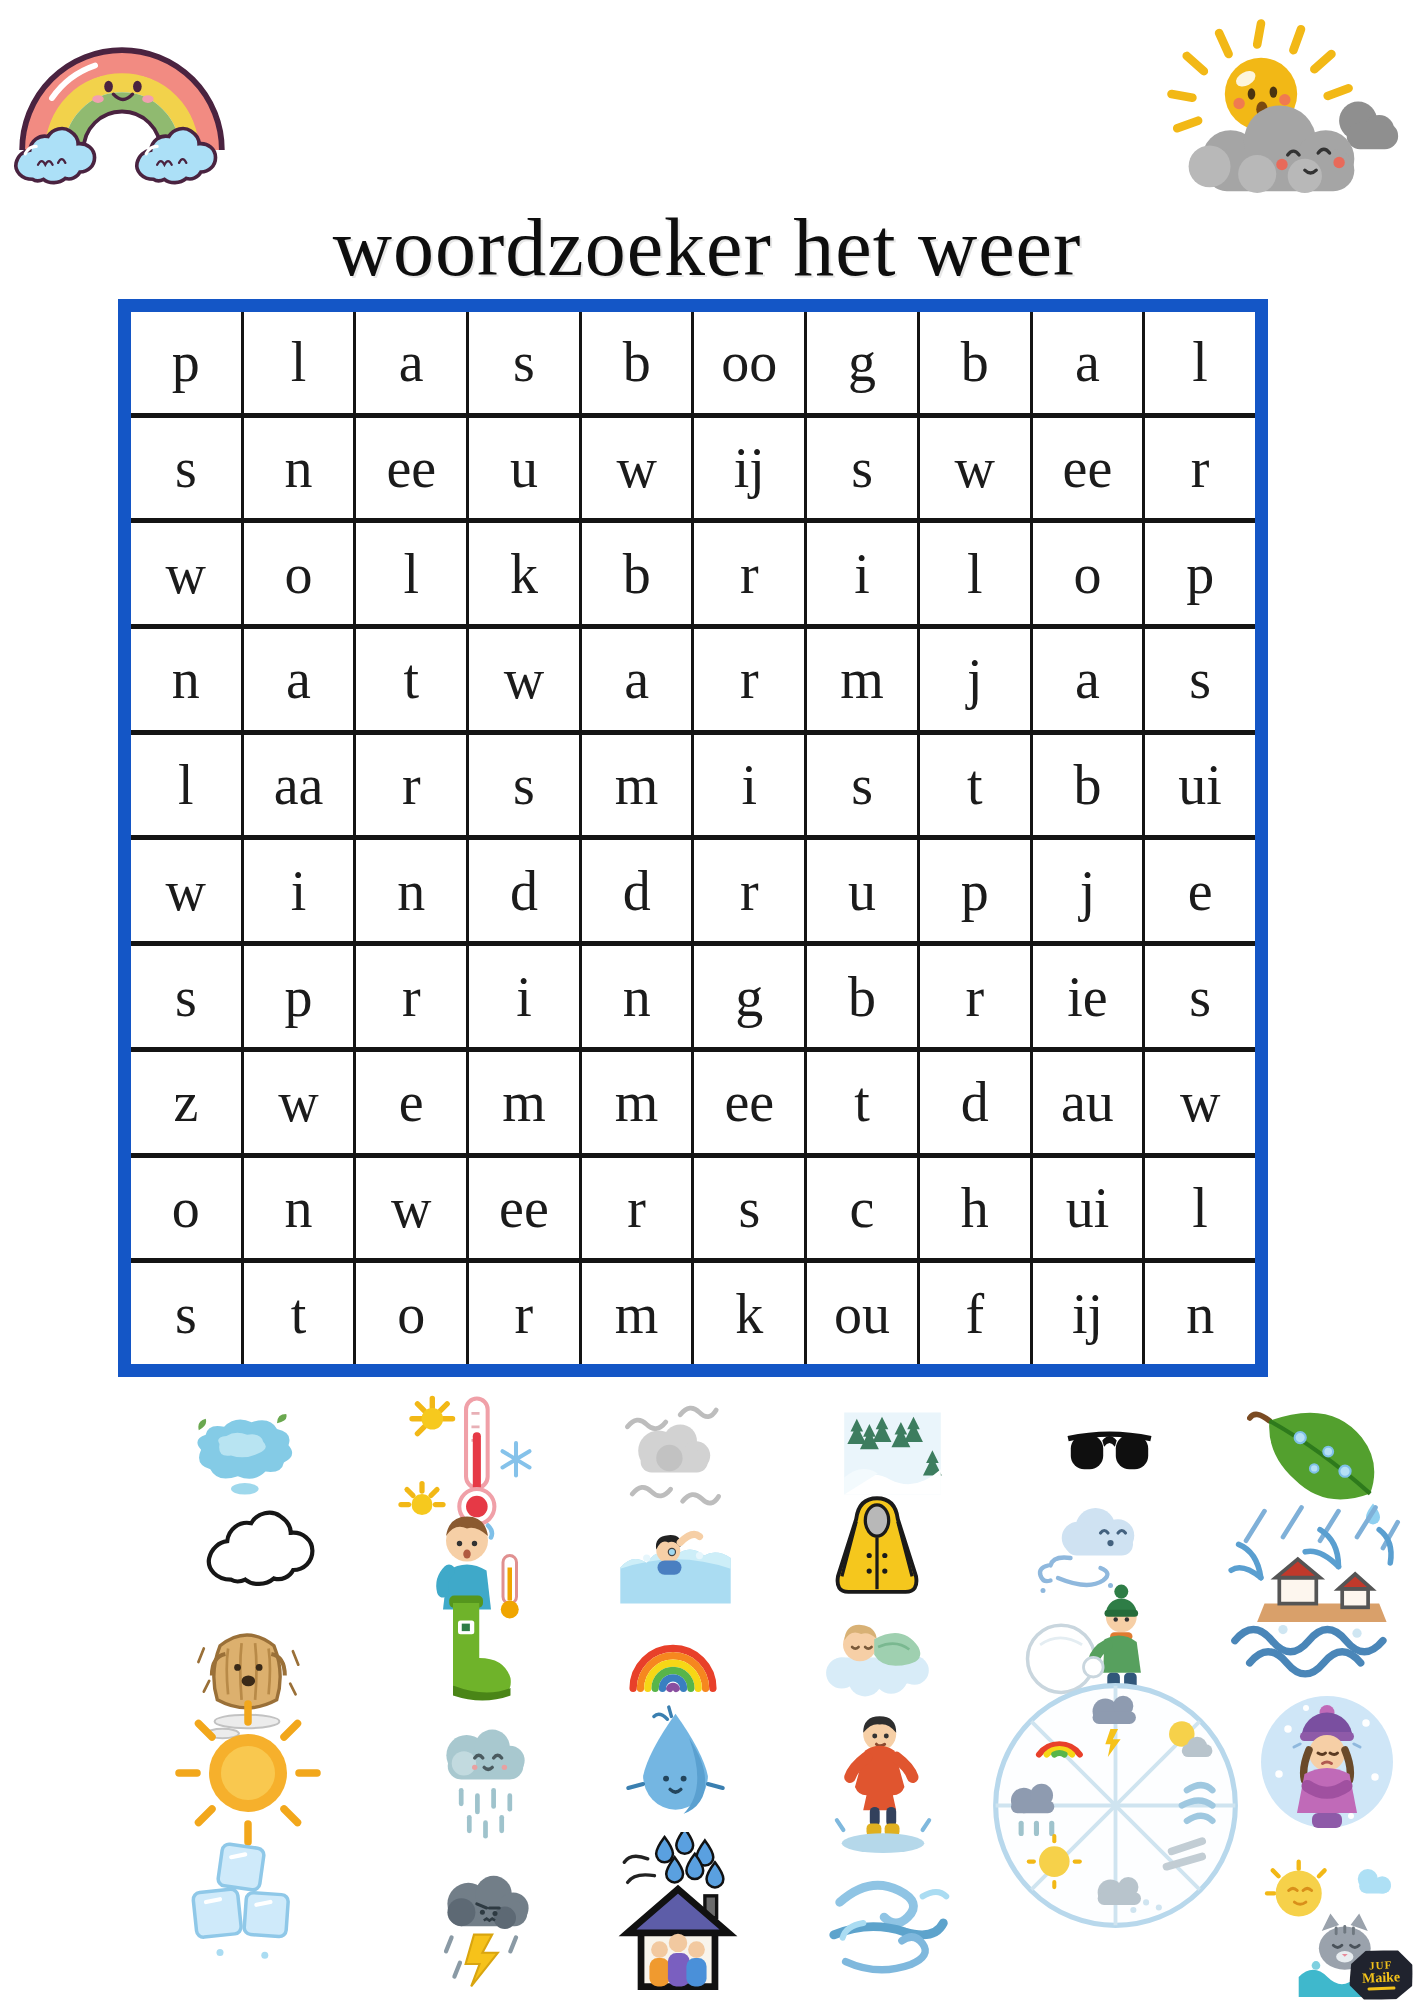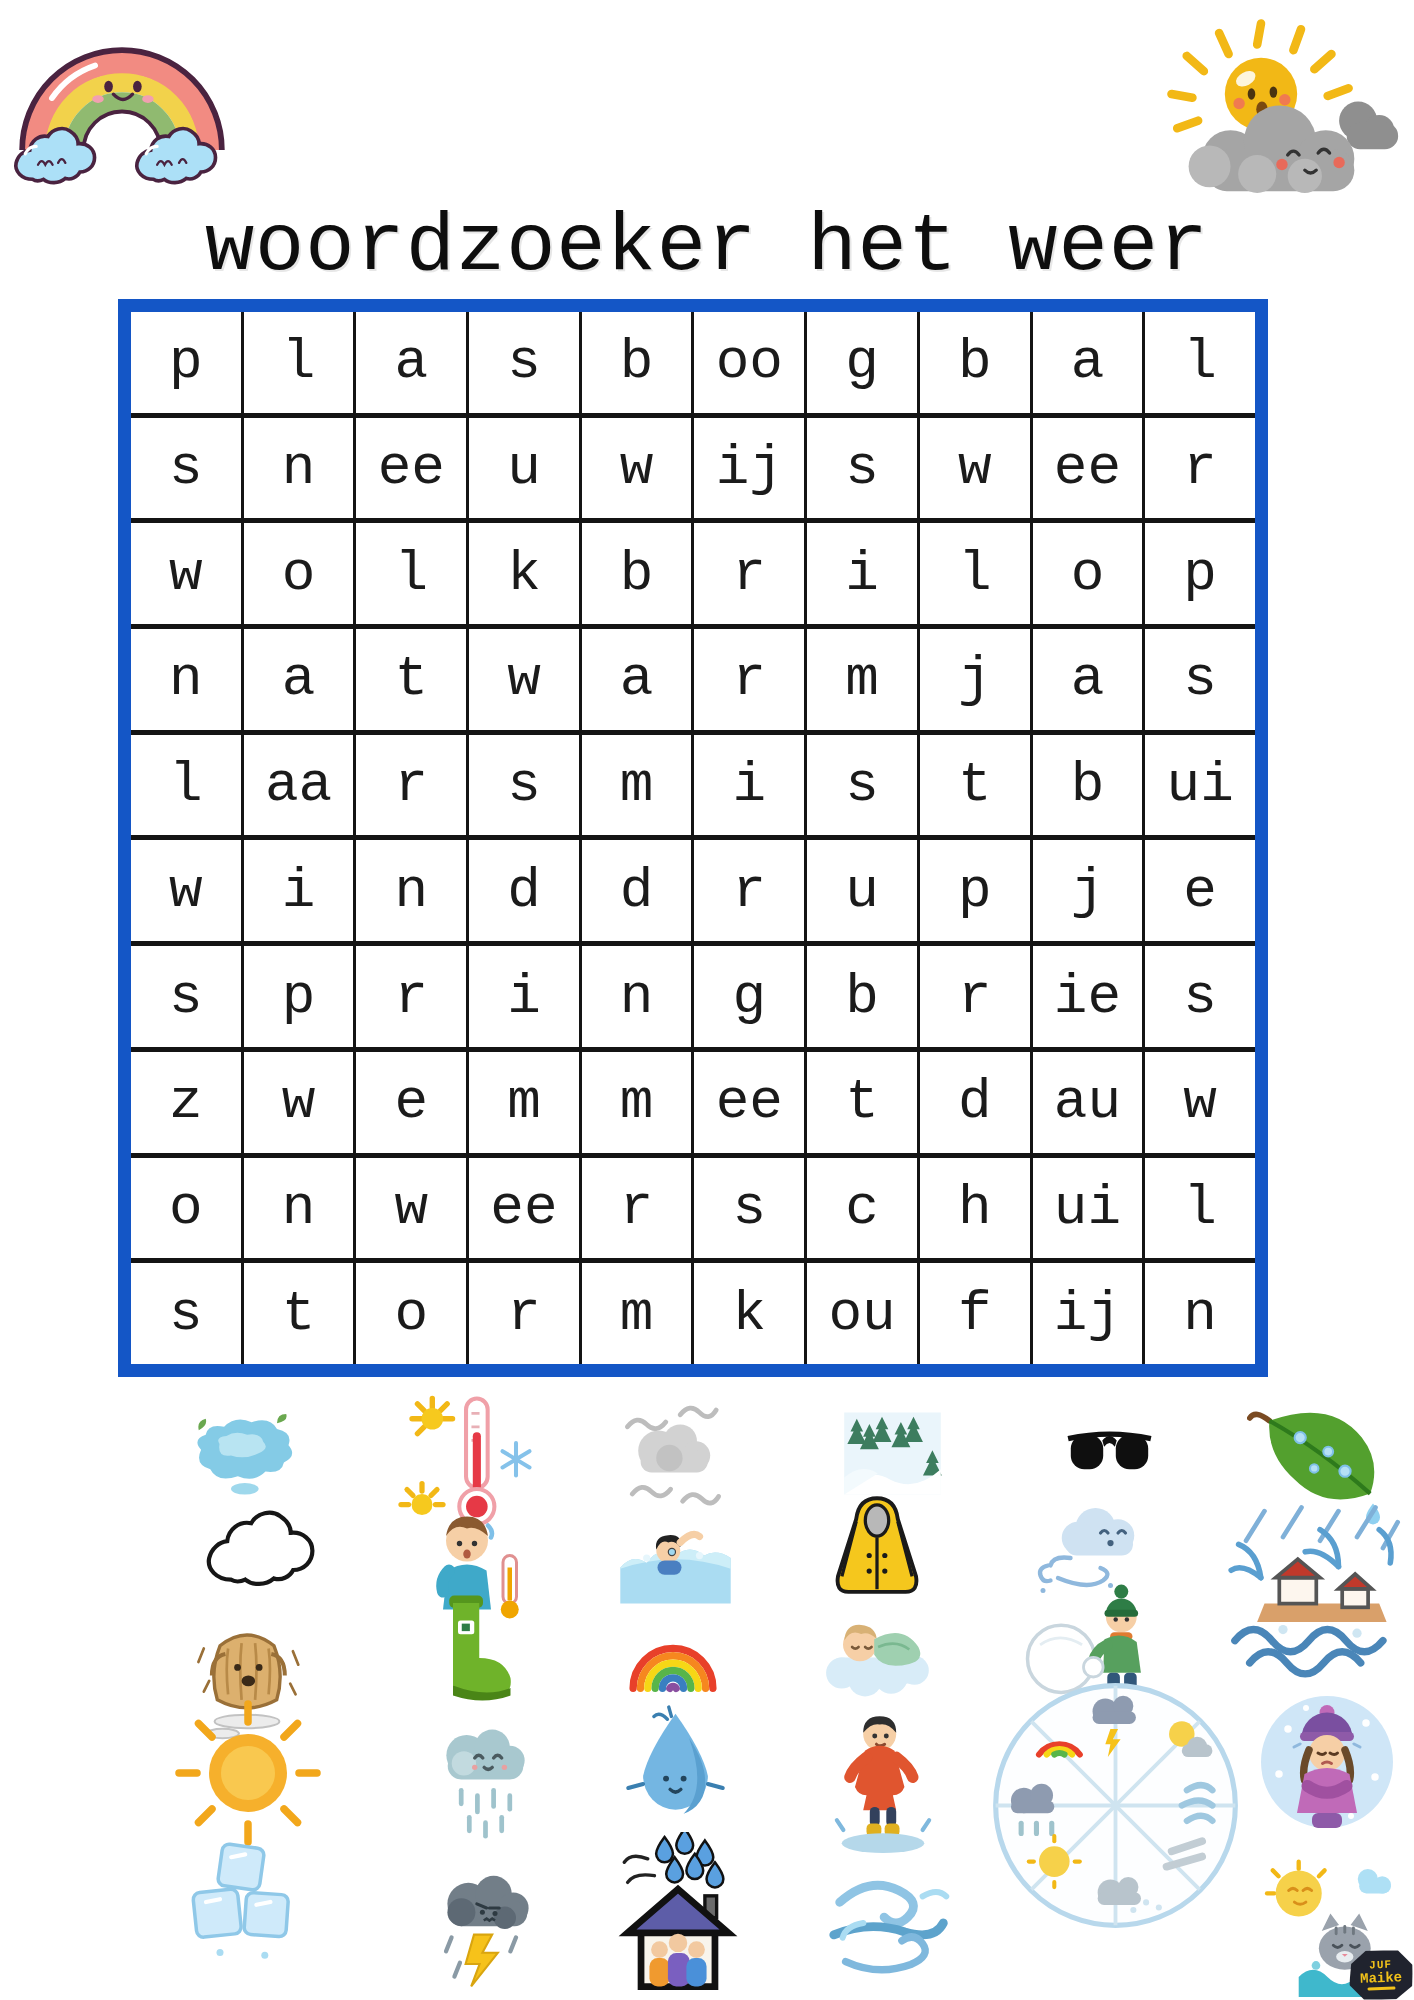--- a/index.html
+++ b/index.html
@@ -1,17 +1,17 @@
 <!DOCTYPE html>
 <html><head>
 <meta charset="utf-8">
 <style>
   html,body{margin:0;padding:0;background:#fff;}
   .page{position:relative;width:1414px;height:2000px;background:#ffffff;overflow:hidden;
-        font-family:Liberation Mono, monospace;}
+        font-family:Liberation Serif, serif;}
   .title{position:absolute;left:0;right:0;top:146px;text-align:center;
          font-size:82px;font-weight:400;color:#0e0e0e;letter-spacing:1px;
          text-shadow:2px 2px 0 rgba(120,120,120,0.18);}
   .decor{position:absolute;}
   .decor svg{width:100%;height:100%;display:block;}
   .decor-left{left:6px;top:4px;width:232px;height:192px;}
   .decor-right{left:1112px;top:14px;width:298px;height:200px;}
   .grid-frame{position:absolute;left:118px;top:299px;width:1150px;height:1078px;
               border:13px solid #1456c6;box-sizing:border-box;background:#141414;}
   .grid-inner{display:grid;width:100%;height:100%;

